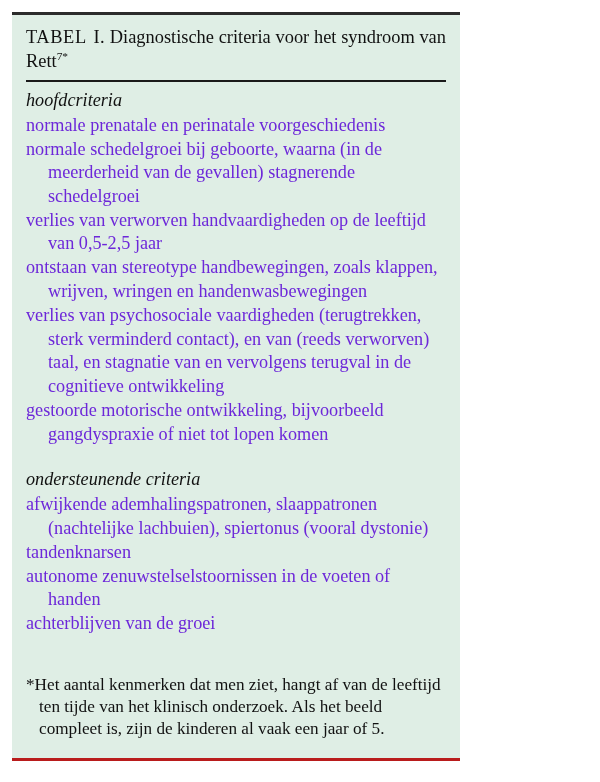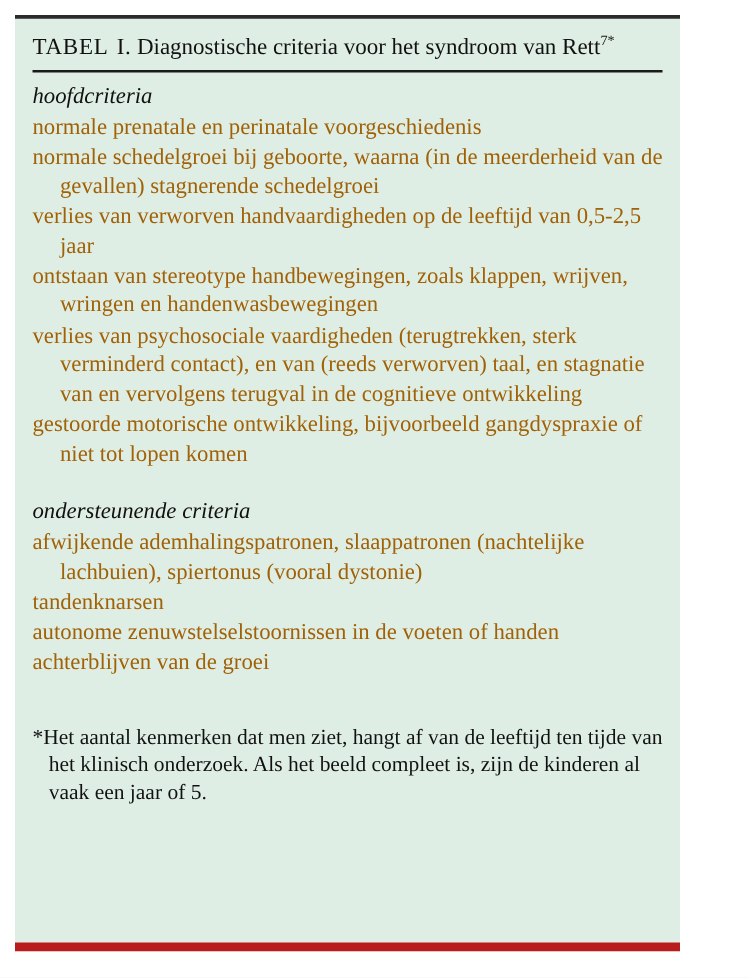--- a/index.html
+++ b/index.html
@@ -11,25 +11,25 @@
     overflow: hidden;
   }
   body {
     font-family: "Liberation Serif", "DejaVu Serif", serif;
   }
 
   .table-figure {
     position: absolute;
     left: 12px;
     top: 12px;
-    width: 532px;
+    width: 448px;
     height: 749px;
     background: #dfeee5;
     border-top: 3px solid #2b2b2b;
-    border-bottom: 7px solid #b91c1c;
+    border-bottom: 3px solid #b91c1c;
     box-sizing: border-box;
   }
 
   .caption {
     padding: 11px 14px 6px 14px;
     font-size: 18.4px;
     line-height: 1.30;
     color: #111111;
     text-align: justify;
     text-justify: inter-word;
@@ -73,21 +73,21 @@
   }
 
   .criteria-list {
     list-style: none;
     margin: 0;
     padding: 0;
   }
   .criteria-list li {
     font-size: 18.2px;
     line-height: 1.295;
-    color: #a16207;
+    color: #6d28d9;
     padding-left: 22px;
     text-indent: -22px;
     margin: 0 0 0.5px 0;
     max-width: 521px;
     text-align: left;
     hyphens: none;
   }
   .criteria-list li.gap-above {
     margin-top: 1px;
   }

